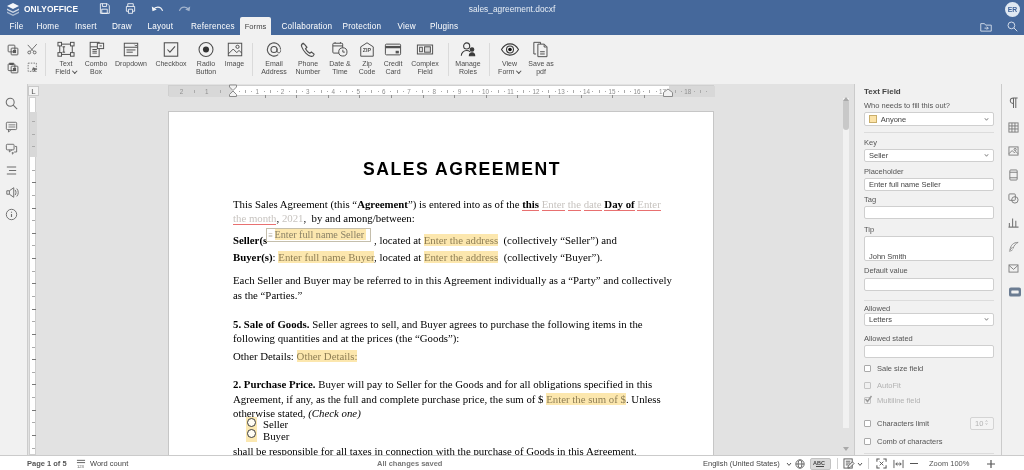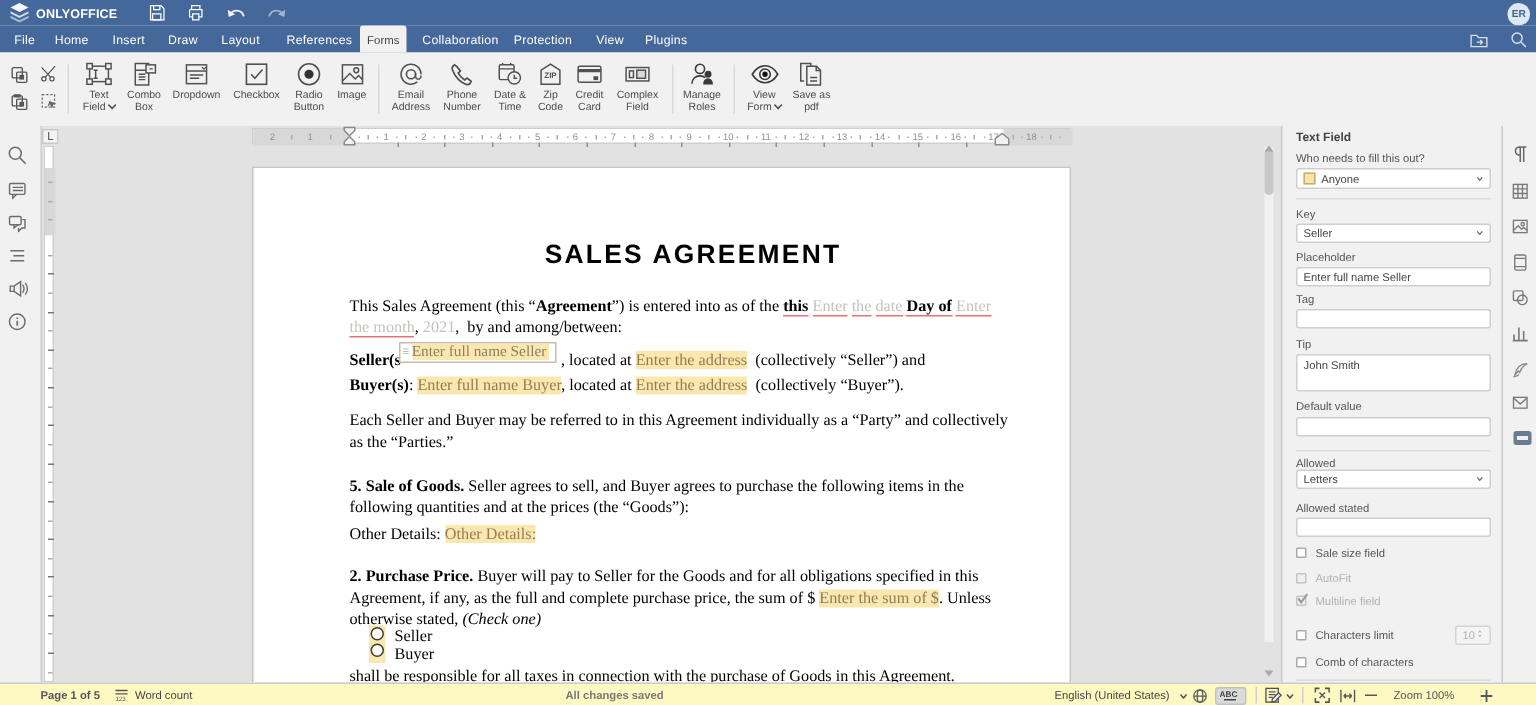--- a/index.html
+++ b/index.html
@@ -13,21 +13,21 @@
 
 #tb{left:0;top:35px;width:1024px;height:49px;background:#f1f1f1}
 .sep{position:absolute;top:43px;width:1px;height:33px;background:#dadada}
 .btn{position:absolute;top:41px;width:56px;text-align:center;color:#4c4c4c;font-size:7px;line-height:8px}
 .btn svg{display:block;margin:0 auto 2px}
 .chv{display:inline-block;width:3.5px;height:3.5px;border-right:1px solid #555;border-bottom:1px solid #555;transform:rotate(45deg);vertical-align:2px;margin-left:1px}
 
 #sb{left:0;top:84px;width:28px;height:371px;background:#f1f1f1;border-right:1px solid #ccc}
 #sb svg{position:absolute;left:5px}
 
-#st{left:0;top:455px;width:1024px;height:15px;background:#fef9c3;border-top:1px solid #cbcbcb;font-size:7.5px;color:#444}
+#st{left:0;top:455px;width:1024px;height:15px;background:#ffffff;border-top:1px solid #cbcbcb;font-size:7.5px;color:#444}
 
 #cv{left:29px;top:84px;width:825px;height:371px;background:#e2e2e2;overflow:hidden}
 #page{position:absolute;left:139px;top:27px;width:546px;height:400px;background:#fff;border:1px solid #c6c6c6}
 
 #hrul{position:absolute;left:139px;top:1px;width:546px;height:11px;background:#fff;border:1px solid #cfcfcf}
 .rmarg{position:absolute;top:0;height:11px;background:#d8d8d8}
 .rnum{position:absolute;top:0;font-size:6.3px;color:#8f8f8f;line-height:11.5px}
 .tick{position:absolute;background:#ababab}
 #vrul{position:absolute;left:0;top:13px;width:7px;height:358px;background:#fff;border:1px solid #cfcfcf}
 
@@ -75,20 +75,21 @@
           <path fill="#fff" d="M0.7 2.8 1.5 8 6.2 6z"></path>
         </g>
       </svg>
 <svg class="abs" style="left:178px;top:4px" width="13" height="10" viewBox="0 0 14 11">
         <g opacity=".5" transform="scale(-1,1) translate(-14,0)">
           <path fill="none" stroke="#fff" stroke-width="1.3" d="M12.6 7.6C11.7 4.8 9.8 3.4 7.3 3.4 5.3 3.4 3.6 4.3 2.4 6"></path>
           <path fill="#fff" d="M0.7 2.8 1.5 8 6.2 6z"></path>
         </g>
       </svg>
 </div>
+<div class="abs" style="left:0;top:4px;width:1024px;text-align:center;color:#e8eef5;font-size:8.4px">sales_agreement.docxf</div>
 <div class="abs" style="left:1005px;top:1.5px;width:15px;height:15px;border-radius:50%;background:#dfe8f2;color:#3f639a;font-size:6.8px;font-weight:bold;text-align:center;line-height:15px">ER</div>
 
 <div class="abs" id="tabs"></div>
 <div class="tab" style="left:9.5px">File</div>
 <div class="tab" style="left:36.5px">Home</div>
 <div class="tab" style="left:75px">Insert</div>
 <div class="tab" style="left:112px">Draw</div>
 <div class="tab" style="left:147.5px">Layout</div>
 <div class="tab" style="left:191px">References</div>
 <div class="abs" id="tabact">Forms</div>
@@ -475,21 +476,21 @@
 <div class="hr" style="top:47.5px"></div>
 <div class="lbl" style="top:54px">Key</div>
 <div class="inp" style="top:64.5px">Seller<svg class="chev" width="6" height="5" viewBox="0 0 6 5">
           <path d="M1 1l2 2.4L5 1" fill="none" stroke="#666"></path>
         </svg></div>
 <div class="lbl" style="top:82.5px">Placeholder</div>
 <div class="inp" style="top:93.5px">Enter full name Seller</div>
 <div class="lbl" style="top:110.5px">Tag</div>
 <div class="inp" style="top:122px"></div>
 <div class="lbl" style="top:140.5px">Tip</div>
-<div class="inp" style="top:152px;height:25px;line-height:11px;padding-top:1px">John Smith</div>
+<div class="inp" style="top:152px;height:25px;line-height:11px;padding-top:14px">John Smith</div>
 <div class="lbl" style="top:182px">Default value</div>
 <div class="inp" style="top:193.5px"></div>
 <div class="hr" style="top:216px"></div>
 <div class="lbl" style="top:219.5px">Allowed</div>
 <div class="inp" style="top:228.5px">Letters<svg class="chev" width="6" height="5" viewBox="0 0 6 5">
           <path d="M1 1l2 2.4L5 1" fill="none" stroke="#666"></path>
         </svg></div>
 <div class="lbl" style="top:249.5px">Allowed stated</div>
 <div class="inp" style="top:260.5px"></div>
 <div class="cb" style="top:280.5px"></div>

